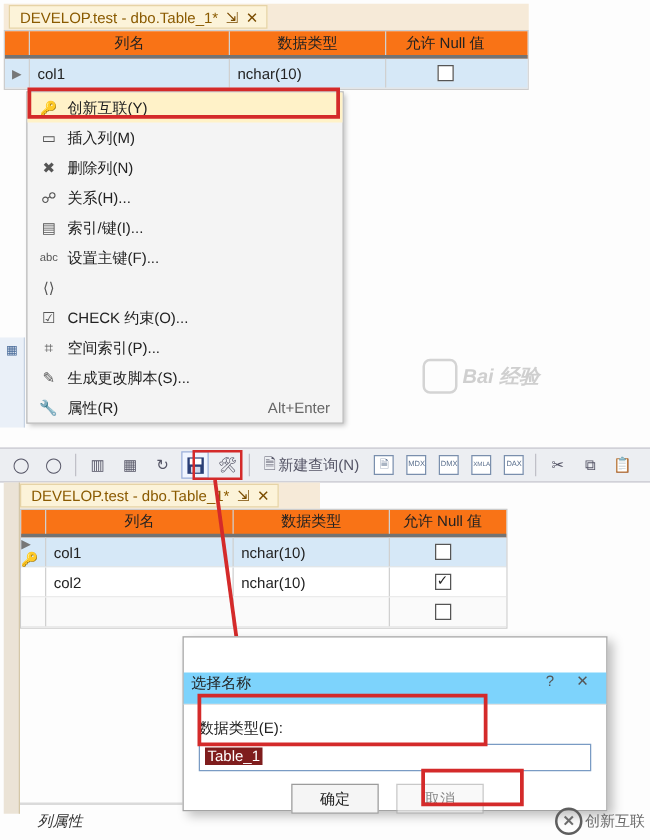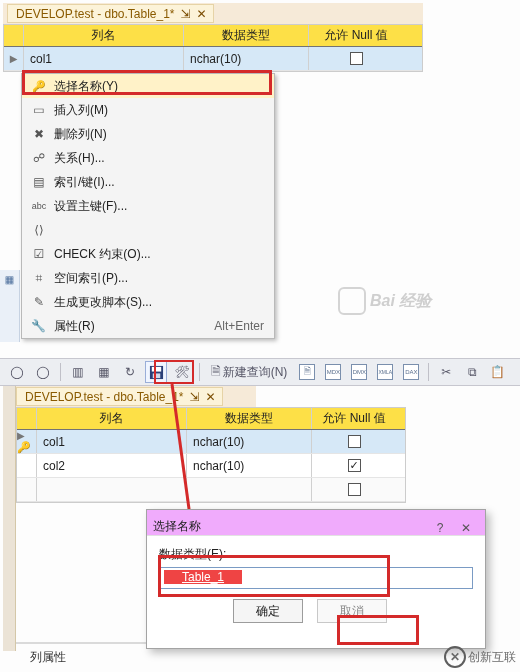--- a/index.html
+++ b/index.html
@@ -7,21 +7,21 @@
   .screenshot { position: relative; width: 520px; height: 672px; }
 
   
   .upper { position: absolute; left: 3px; top: 3px; width: 420px; }
   .tab-bar { height: 21px; background: #f6ead8; display: flex; align-items: center; padding-left: 4px; }
   .tab { background:#fcf3d9; border:1px solid #e6d3a6; height:19px; display:flex; align-items:center; padding:0 6px 0 8px; color:#8a5a00; }
   .tab .pin { margin-left:6px; color:#7a4c00; }
   .tab .close { margin-left:6px; color:#7a4c00; }
 
   .grid { border:1px solid #ccc; }
-  .gh { display:flex; background:#fde047; height:22px; border-bottom:1px solid #737373; }
+  .gh { display:flex; background:#f97316; height:22px; border-bottom:3px solid #737373; }
   .gh .cell, .row .cell { display:flex; align-items:center; height:100%; }
   .gh .rh, .row .rh { width:20px; border-right:1px solid #d0d0d0; justify-content:center; }
   .col-name { width:160px; border-right:1px solid #d0d0d0; padding-left:6px; }
   .col-type { width:125px; border-right:1px solid #d0d0d0; padding-left:6px; }
   .col-null { width:94px; justify-content:center;text-align:right; }
   .gh .cell { justify-content:center; padding:0; }
   .row { display:flex; height:24px; border-bottom:1px solid #e5e5e5; background:#fff; }
   .row.sel { background:#d6e8f7; }
   .marker { color:#777; font-size:10px; }
   .cb { width:13px; height:13px; border:1px solid #555; background:#fff; display:inline-flex; align-items:center; justify-content:center; }
@@ -55,31 +55,31 @@
   .tab-bar2 { position:absolute; left:16px; top:386px; width:240px; height:21px; background:#f6ead8; display:flex; align-items:center; }
   .lefttag { position:absolute; left:3px; top:386px; width:13px; height:265px; background:#ebe3d6; border-right:1px solid #d4c7a8; }
 
   .grid2 { position:absolute; left:16px; top:407px; width:390px; border:1px solid #ccc; }
   .grid2 .gh { height:22px; }
   .grid2 .col-null { width:84px; }
   .grid2 .col-type { width:125px; }
   .grid2 .col-name { width:150px; }
   .row.new { background:#fafafa; }
 
-  .pklabel { position:absolute; left:30px; top:649px; font-size:12px; color:#333; }
+  .pklabel { position:absolute; left:30px; top:649px; font-size:12px; color:#333;font-style:italic; }
   .pksep { position:absolute; left:16px; top:642px; width:405px; height:2px; background:#dadada; }
 
   
   .dlg { position:absolute; left:146px; top:509px; width:340px; height:140px; background:#fff; border:1px solid #a3a3a3; box-shadow:4px 4px 8px rgba(0,0,0,0.25); }
-  .dlg .titlebar { height:26px; background:#f0abfc; border-bottom:1px solid #e2e2e2; display:flex; align-items:flex-end; padding:0 6px; }
+  .dlg .titlebar { height:26px; background:#7dd3fc; border-bottom:1px solid #e2e2e2; display:flex; align-items:flex-start; padding:0 6px;margin-top:28px; }
   .dlg .titlebar .t { flex:1; }
   .dlg .titlebar .wbtn { width:26px; text-align:center; color:#555; }
   .dlg .body { padding:10px 12px 6px 12px; }
   .dlg .field { border:1px solid #7a9bc4; height:22px; padding:2px 4px; background:#fff; width:100%;}
-  .dlg .field .val { display:inline-block; background:#ef4444; color:#fff; padding:0 18px;text-decoration:underline; }
+  .dlg .field .val { display:inline-block; background:#7f1d1d; color:#fff; padding:0 2px; }
   .dlg .btns { display:flex; justify-content:center; gap:14px; padding:4px 12px 8px 0; }
   .dlg .btn { min-width:70px; height:24px; border:1px solid #9c9c9c; background:#f5f5f5; display:flex; align-items:center; justify-content:center; }
 
   .dlg-hl1 { position:absolute; left:158px; top:555px; width:232px; height:42px; border:3px solid #d42a2a; }
   .dlg-hl2 { position:absolute; left:337px; top:615px; width:82px; height:30px; border:3px solid #d42a2a; }
 
   
   .footer-logo { position:absolute; right:4px; bottom:4px; display:flex; align-items:center; gap:2px; color:#6b6b6b; font-size:12px; }
   .footer-logo .mark { width:22px; height:22px; border:2px solid #5e5e5e; border-radius:50%; display:flex; align-items:center; justify-content:center; font-weight:bold; }
 
@@ -123,21 +123,21 @@
         <div class="cell col-null">
             <span class="cb"></span>
           </div>
       </div>
     </div>
   </div>
 
   <div class="ctx">
     <div class="mi hover">
       <span class="ico key-ico">🔑</span>
-      <span class="lbl">选择名称(Y)</span>
+      <span class="lbl">创新互联(Y)</span>
     </div>
     <div class="mi">
       <span class="ico">▭</span>
       <span class="lbl">插入列(M)</span>
     </div>
     <div class="mi">
       <span class="ico">✖</span>
       <span class="lbl">删除列(N)</span>
     </div>
     <div class="mi">

